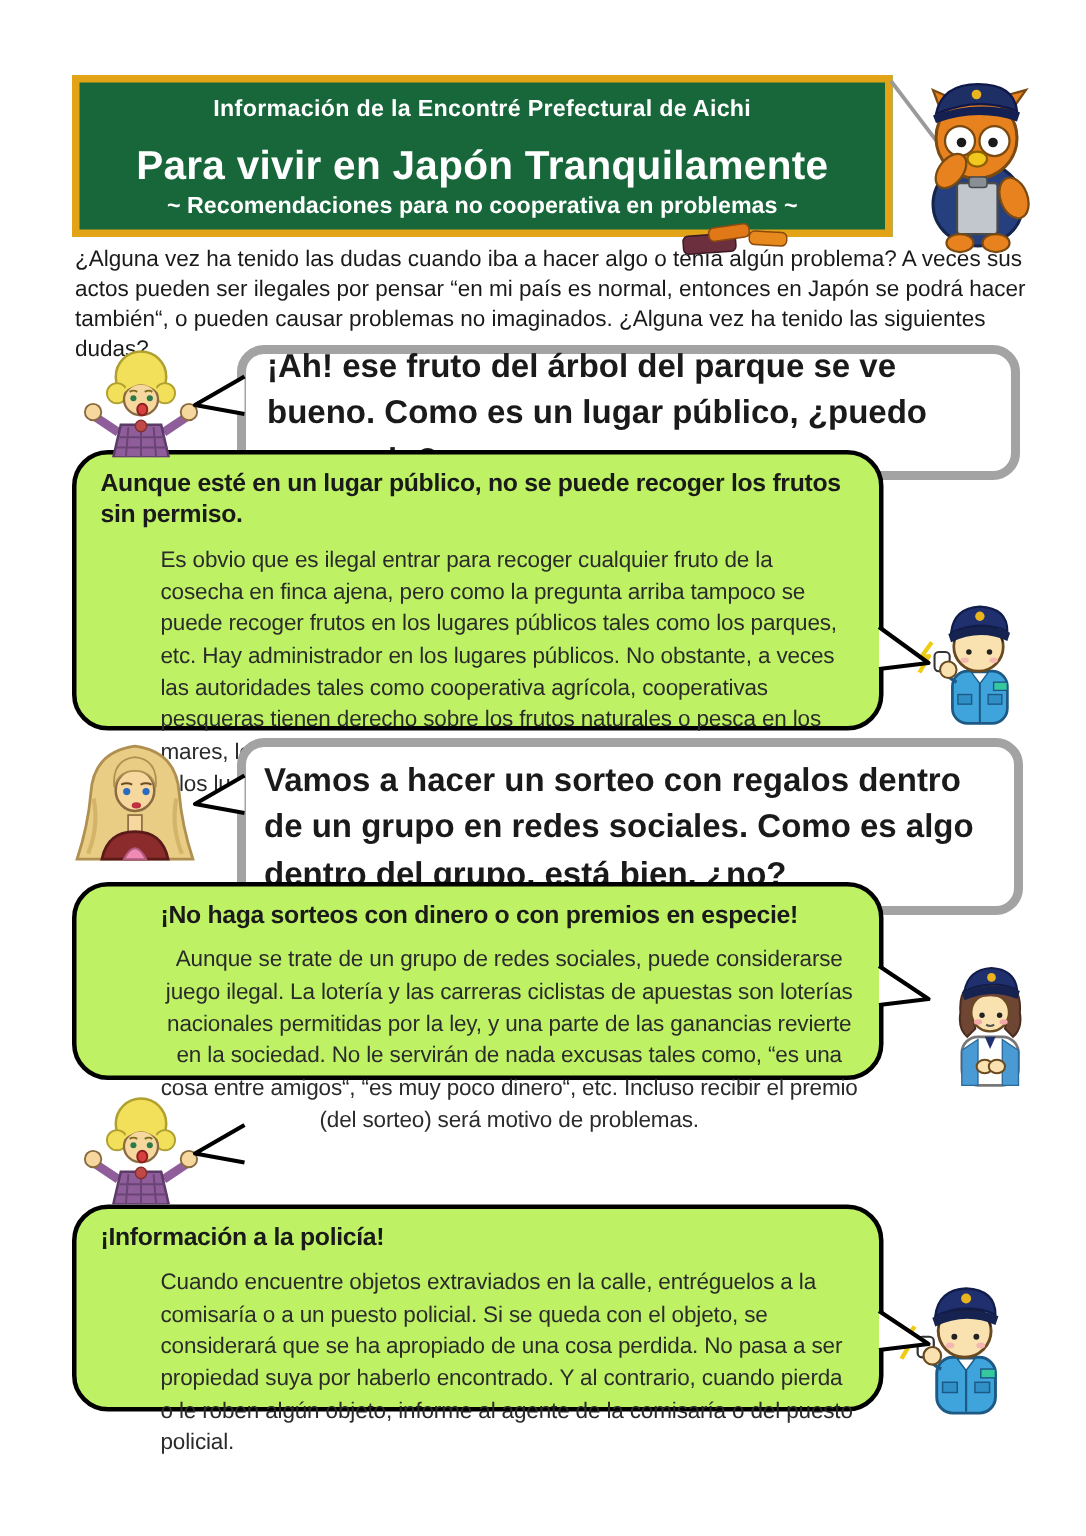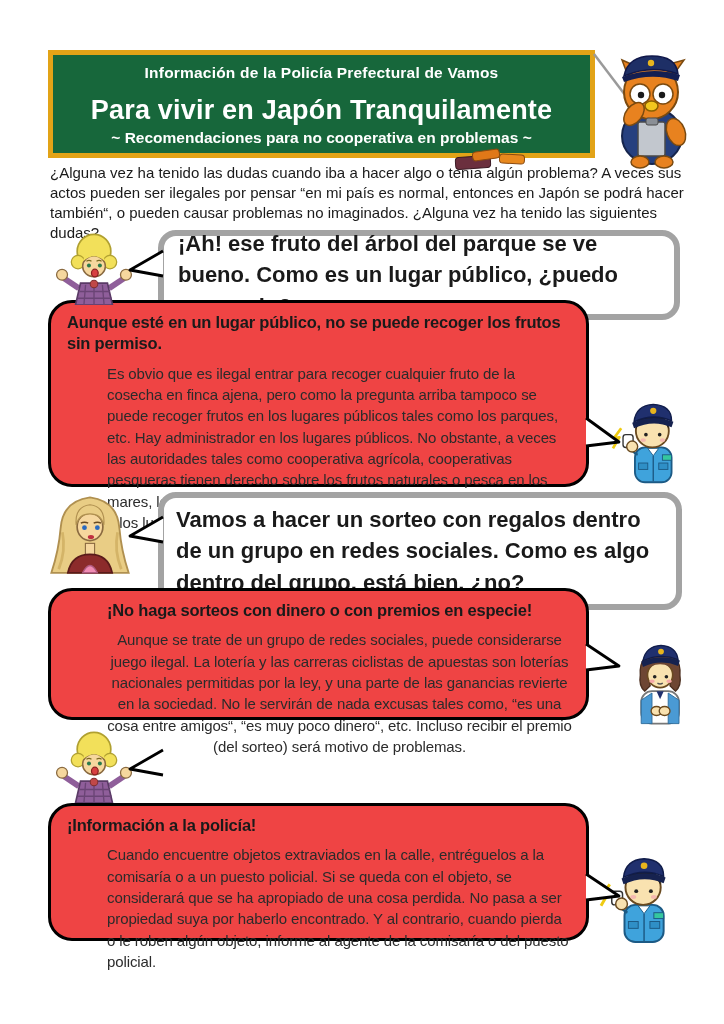--- a/index.html
+++ b/index.html
@@ -11,21 +11,21 @@
   .board-org{margin-top:9px;color:#fff;font-weight:bold;font-size:15.5px;letter-spacing:.2px;}
   .board-title{margin-top:13px;color:#fff;font-weight:bold;font-size:27px;letter-spacing:.2px;}
   .board-sub{margin-top:3px;color:#fff;font-weight:bold;font-size:15.5px;}
   .chalk{position:absolute;border-radius:4px;z-index:3;}
   
   .intro{position:absolute;left:50px;top:163px;width:648px;font-size:15px;line-height:1.34;margin:0;}
   
   .qbubble{position:absolute;background:#fff;border:6px solid #a3a3a3;border-radius:18px;
            display:flex;align-items:center;padding:6px 14px;font-weight:bold;font-size:22px;
            line-height:1.42;z-index:1;}
-  .abubble{position:absolute;background:#ef4444;border:3px solid #000;border-radius:24px;
+  .abubble{position:absolute;background:#bef264;border:3px solid #000;border-radius:24px;
            padding:9px 14px 6px 16px;z-index:1;}
   .atitle{font-weight:bold;font-size:16.5px;line-height:1.3;letter-spacing:-.2px;}
   .abody{margin-top:8px;font-size:15px;line-height:1.42;color:#2b2b2b;letter-spacing:-.1px;margin-left:40px;}
   .tail{position:absolute;z-index:5;}
   .char{position:absolute;z-index:2;}
   .hidden-defs{position:absolute;width:0;height:0;overflow:hidden;}
 </style>
 </head>
 <body>
 
@@ -126,21 +126,21 @@
       <circle cx="58" cy="37" r="2.6" fill="#2a6ac0"></circle>
       <ellipse cx="51" cy="47" rx="3.4" ry="2.2" fill="#C03040"></ellipse>
       <path d="M20 42 Q24 62 16 82 M80 42 Q76 62 84 82" stroke="#d4b468" stroke-width="3" fill="none"></path>
     </symbol>
   </defs>
 </svg>
 
 <div class="page">
 
   <div class="board">
-    <div class="board-org">Información de la Policía Prefectural de Vamos</div>
+    <div class="board-org">Información de la Encontré Prefectural de Aichi</div>
     <div class="board-title">Para vivir en Japón Tranquilamente</div>
     <div class="board-sub">~ Recomendaciones para no cooperativa en problemas ~</div>
   </div>
 
   <div class="chalk" style="left:455px;top:156px;width:34px;height:11px;background:#6B2F3E;border:1px solid #3a1a24;transform:rotate(-4deg);"></div>
   <div class="chalk" style="left:472px;top:150px;width:26px;height:8px;background:#E07818;border:1px solid #8a4a10;transform:rotate(-8deg);"></div>
   <div class="chalk" style="left:499px;top:154px;width:24px;height:8px;background:#E8891E;border:1px solid #8a4a10;transform:rotate(3deg);"></div>
 
   <svg class="char" style="left:588px;top:50px;" width="130" height="122">
       <use href="#sym-owl"></use>

